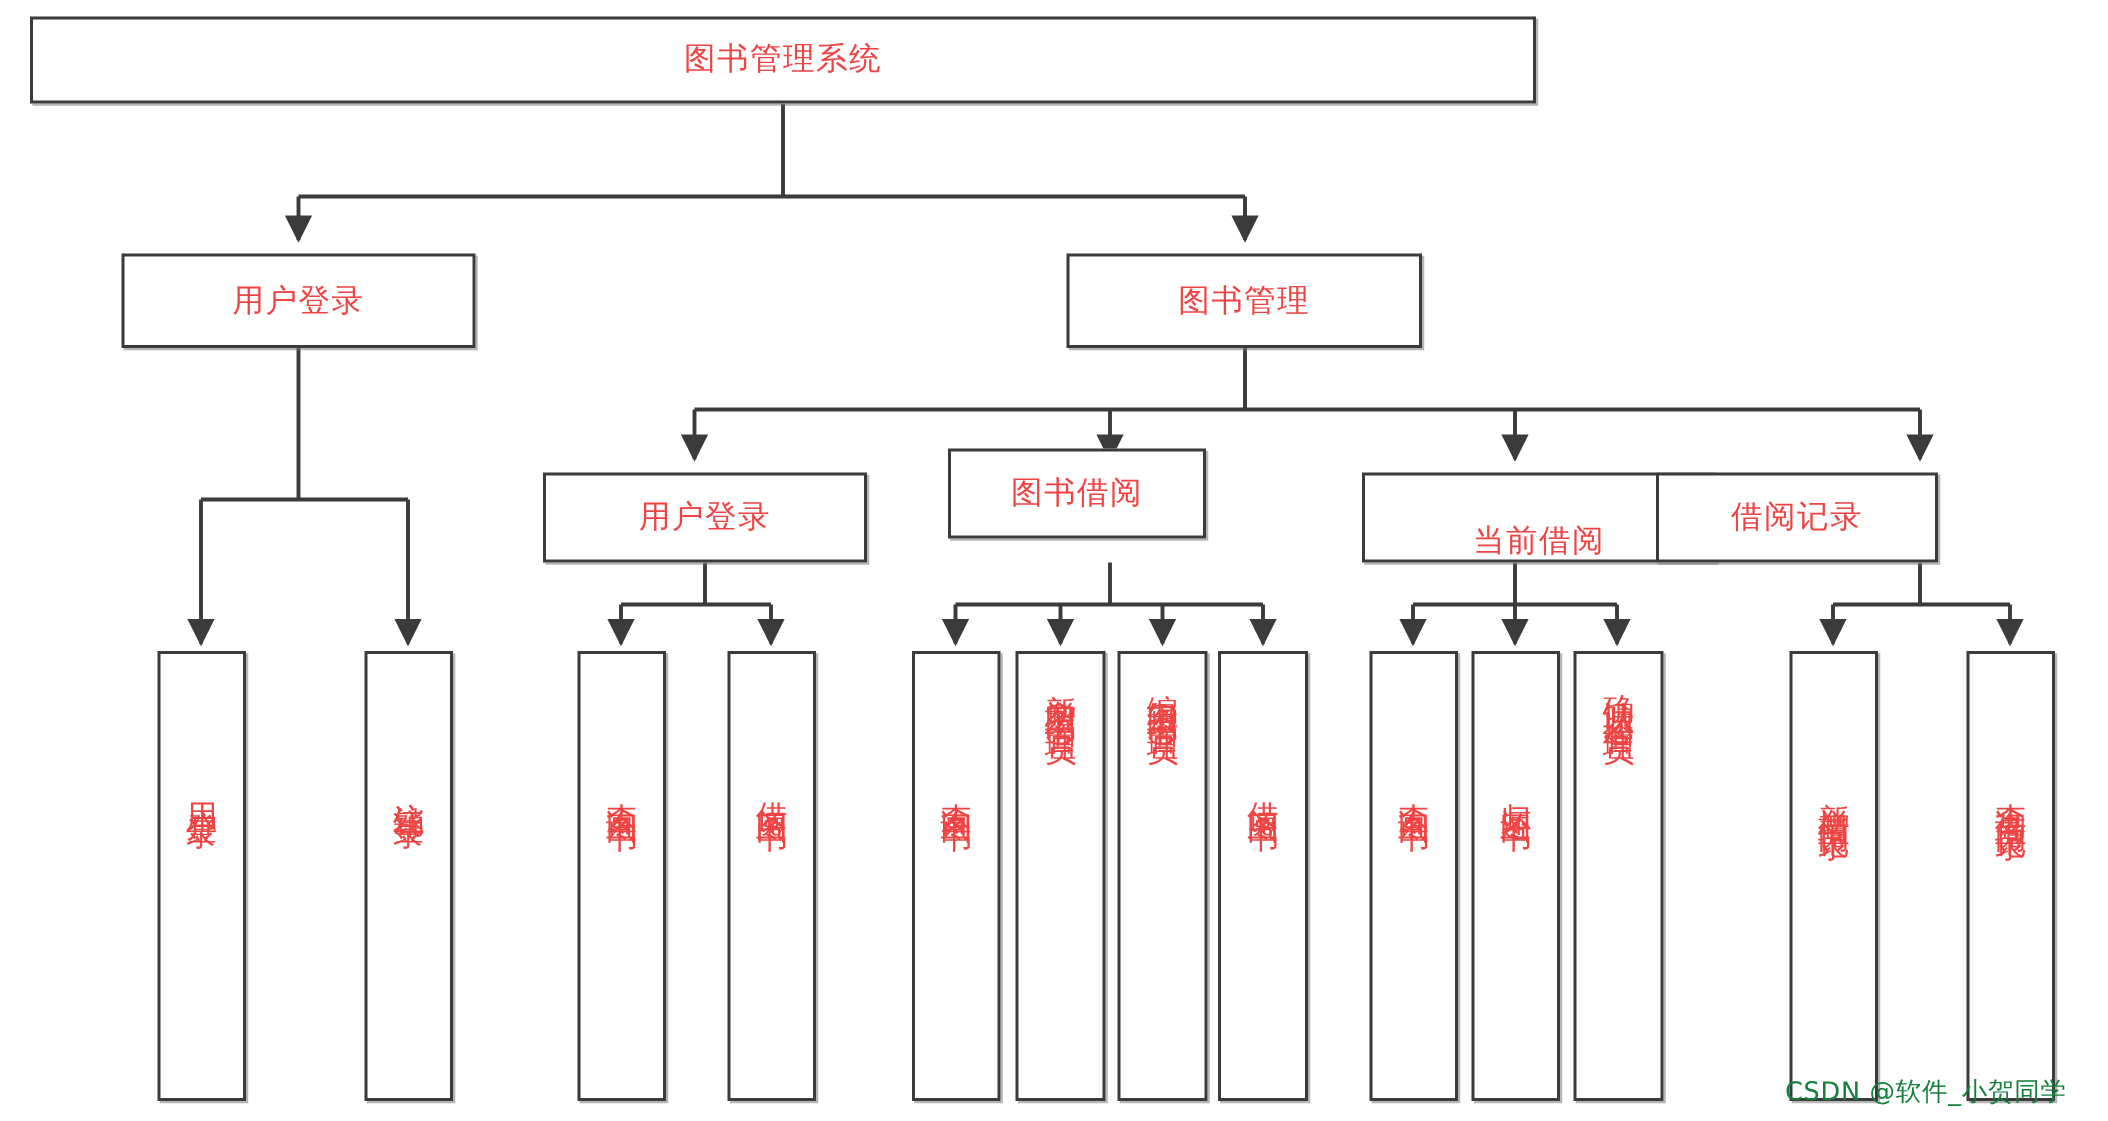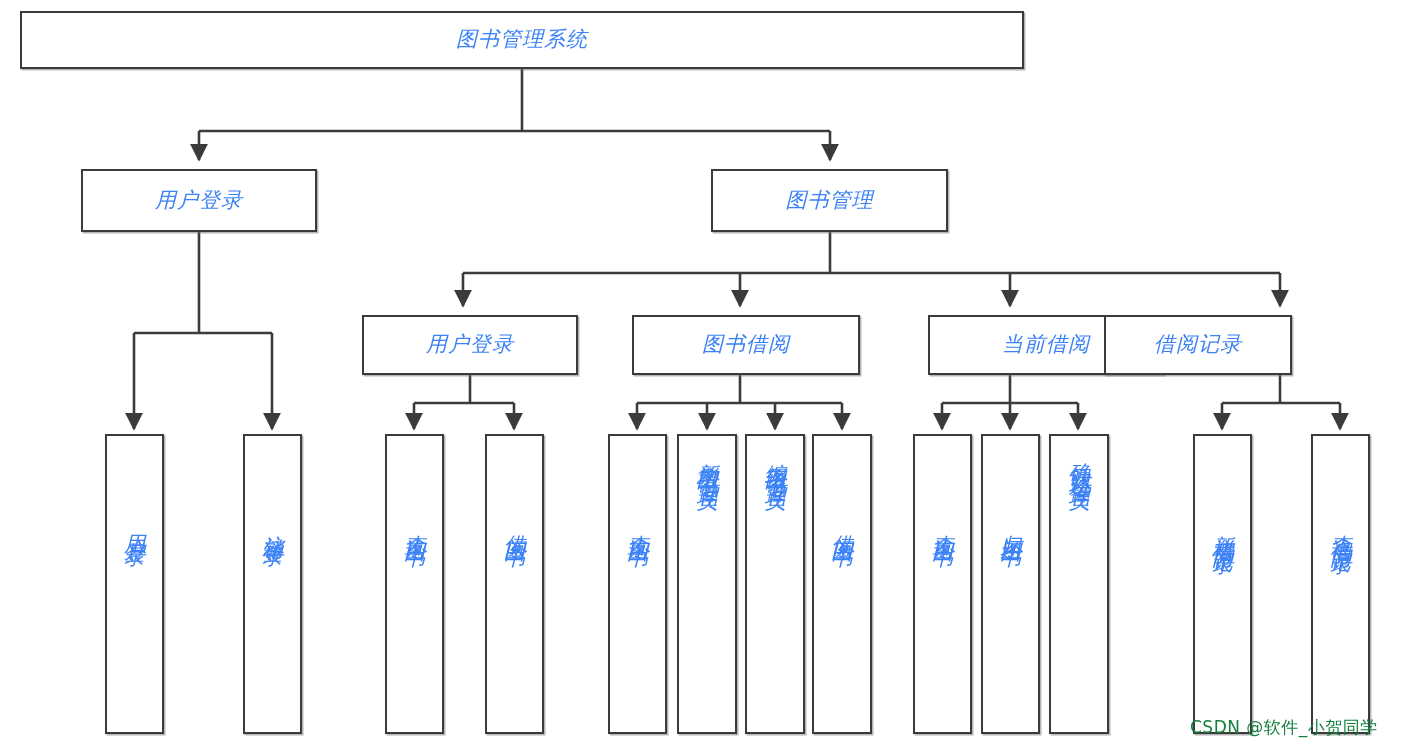--- a/index.html
+++ b/index.html
@@ -26,22 +26,21 @@
   }
   .node {
     position: absolute;
     box-sizing: border-box;
     background: #ffffff;
     border: 2px solid #3b3b3b;
     box-shadow: 1.5px 1.5px 0 rgba(120,120,120,0.55);
     display: flex;
     align-items: center;
     justify-content: center;
-    color: #3b82f6;
-    font-style: italic;
+    color: #ef4444;
   }
   .node.horiz .label {
     font-size: 21px;
     letter-spacing: 1px;
     line-height: 1.2;
     white-space: nowrap;
   }
   .node.vert {
     align-items: flex-start;
     justify-content: center;
@@ -128,24 +127,24 @@
   <div class="node horiz" style="left:81px; top:169px; width:236px; height:63px;">
     <span class="label">用户登录</span>
   </div>
   <div class="node horiz" style="left:711px; top:169px; width:237px; height:63px;">
     <span class="label">图书管理</span>
   </div>
 
   <div class="node horiz" style="left:362px; top:315px; width:216px; height:60px;">
     <span class="label">用户登录</span>
   </div>
-  <div class="node horiz" style="left:632px; top:315px; width:228px; height:60px;">
+  <div class="node horiz" style="left:632px; top:299px; width:172px; height:60px;">
     <span class="label">图书借阅</span>
   </div>
-  <div class="node horiz" style="left:928px; top:315px; width:236px; height:60px;">
+  <div class="node horiz" style="left:908px; top:315px; width:236px; height:60px;align-items:flex-end;">
     <span class="label">当前借阅</span>
   </div>
   <div class="node horiz" style="left:1104px; top:315px; width:188px; height:60px;text-align:right;">
     <span class="label">借阅记录</span>
   </div>
 
   <div class="node vert pad-mid" style="left:105px; top:434px; width:59px; height:300px;">
     <span class="label">用户登录</span>
   </div>
   <div class="node vert pad-mid" style="left:243px; top:434px; width:59px; height:300px;">

